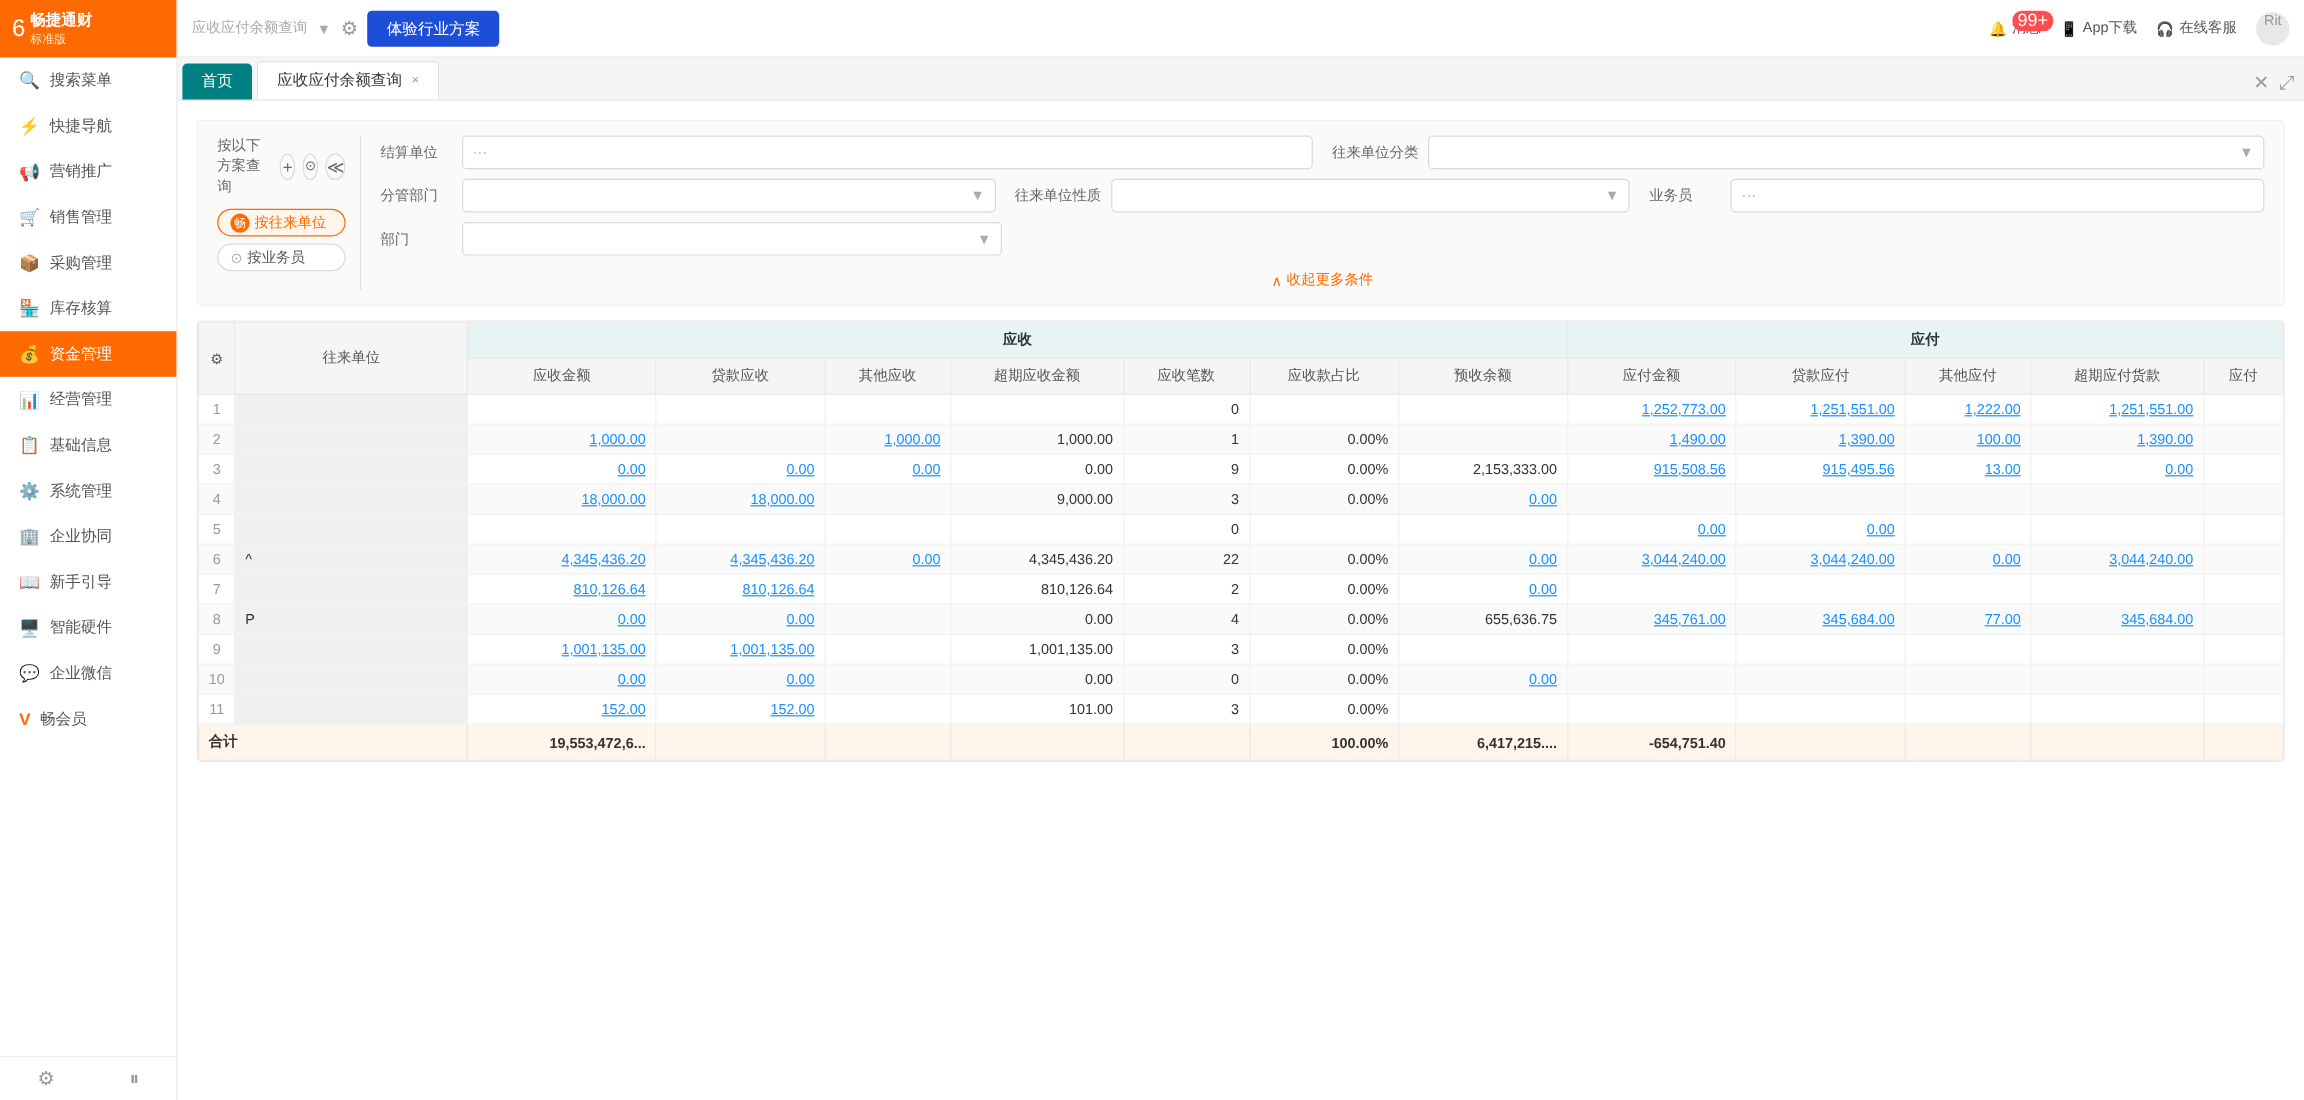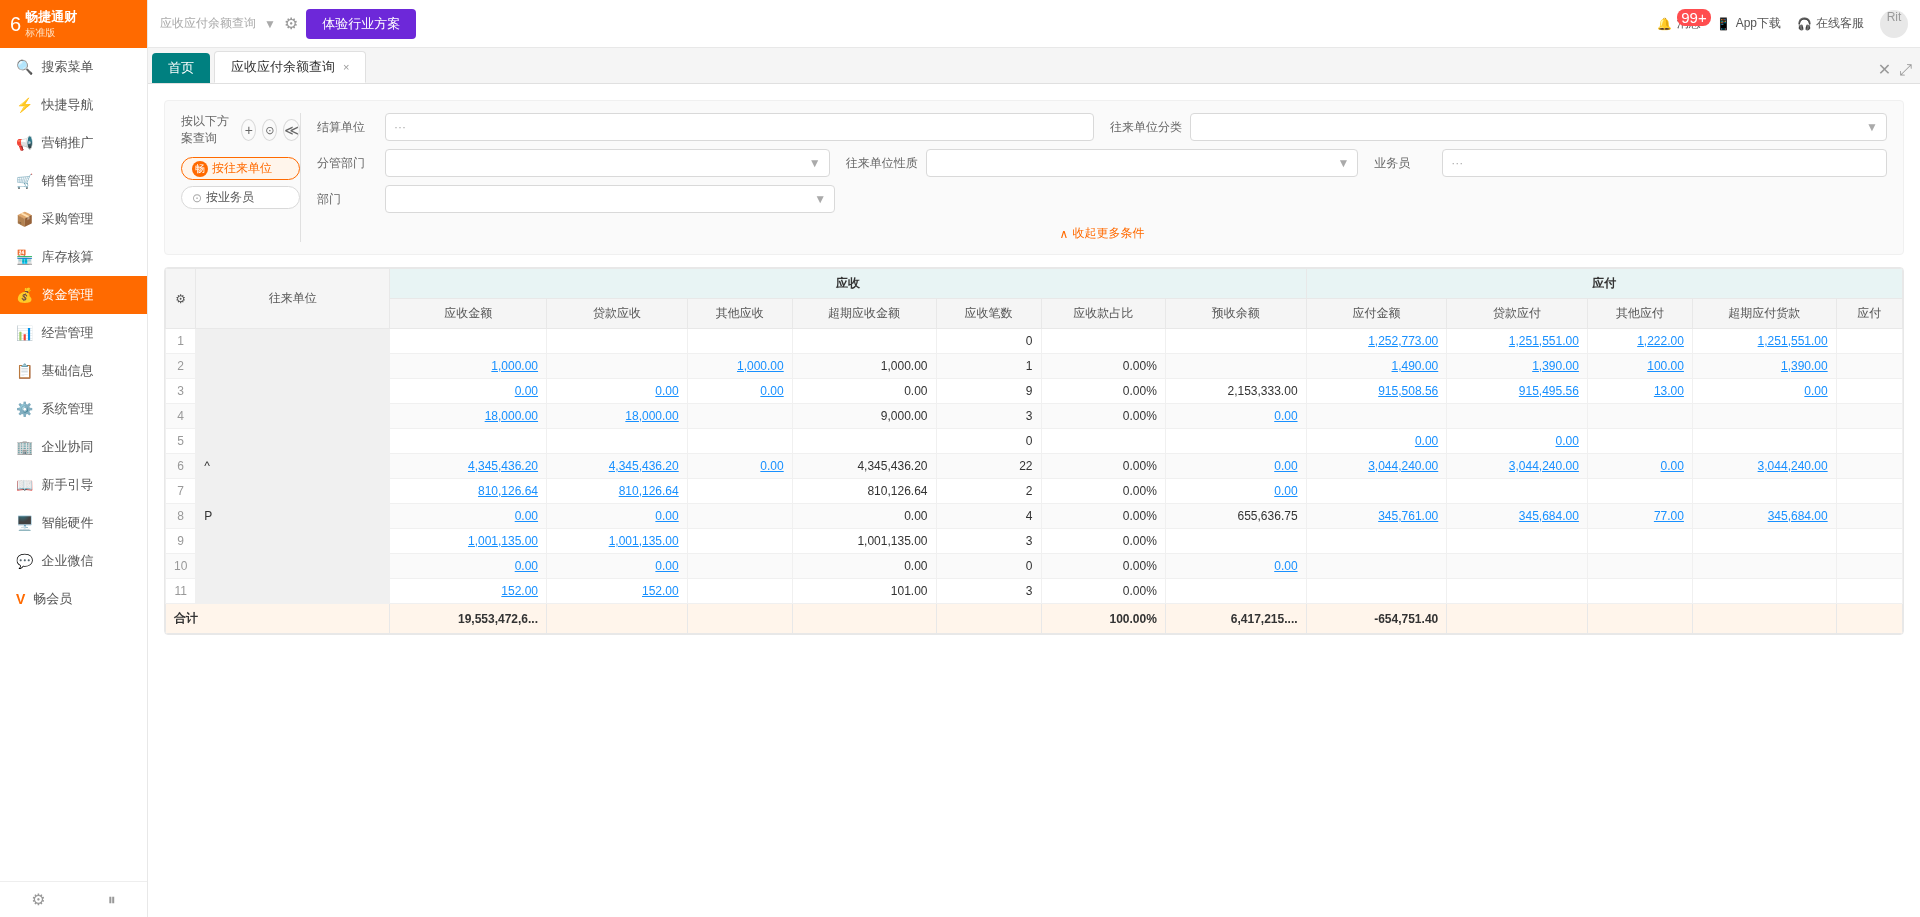--- a/index.html
+++ b/index.html
@@ -18,21 +18,21 @@
     .sidebar-bottom { margin-top: auto; border-top: 1px solid #eee; padding: 8px 0; display: flex; align-items: center; justify-content: space-around; }
     .sidebar-bottom-icon { color: #999; cursor: pointer; font-size: 16px; }
     
     
     .main-content { flex: 1; display: flex; flex-direction: column; overflow: hidden; }
     
     
     .top-bar { height: 48px; background: #fff; border-bottom: 1px solid #e8e8e8; display: flex; align-items: center; padding: 0 12px; justify-content: space-between; }
     .top-bar-left { display: flex; align-items: center; gap: 8px; }
     .breadcrumb { color: #999; font-size: 12px; }
-    .btn-solution { background: #6d28d9; color: #fff; border: none; border-radius: 4px; padding: 6px 16px; cursor: pointer; font-size: 13px; }
+    .btn-solution { background: #1d4ed8; color: #fff; border: none; border-radius: 4px; padding: 6px 16px; cursor: pointer; font-size: 13px; }
     .top-bar-right { display: flex; align-items: center; gap: 16px; }
     .notification-item { display: flex; align-items: center; gap: 4px; color: #555; cursor: pointer; font-size: 12px; position: relative; }
     .badge-red { background: #ff4d4f; color: #fff; font-size: 15px; border-radius: 8px; padding: 0 4px; position: absolute; top: -6px; right: -10px; }
     .user-avatar { width: 28px; height: 28px; border-radius: 50%; background: #e8e8e8; display: flex; align-items: flex-start; justify-content: center; color: #999; }
     
     
     .tab-bar { height: 36px; background: #f5f5f5; display: flex; align-items: flex-end; border-bottom: 1px solid #e0e0e0; }
     .tab { padding: 6px 16px; cursor: pointer; background: #e0e0e0; color: #666; border-radius: 4px 4px 0 0; margin-left: 4px; font-size: 13px; display: flex; align-items: center; gap: 8px; }
     .tab.active { background: #fff; color: #333; border: 1px solid #e0e0e0; border-bottom: 1px solid #fff; }
     .tab-close { color: #999; font-size: 11px; cursor: pointer; }
@@ -210,21 +210,21 @@
         <span class="tab-bar-icon">⤢</span>
       </div>
     </div>
 
     <div class="page-content">
 
 
       <div class="filter-area">
         <div style="display:flex; gap:16px;">
 
-          <div style="width:120px; flex-shrink:0; border-right:1px solid #e0e0e0; ">
+          <div style="width:120px; flex-shrink:0; border-right:1px solid #e0e0e0; padding-right:12px;">
             <div style="display:flex; align-items:center; gap:6px; margin-bottom:10px;">
               <span style="color:#666; font-size:12px;">按以下方案查询</span>
               <span class="filter-scheme-btn">+</span>
               <span class="filter-scheme-btn" style="font-size:11px;">⊙</span>
               <span class="filter-scheme-btn">≪</span>
             </div>
             <div class="filter-scheme-active">
               <span style="background:#ff6a00; color:#fff; border-radius:50%; width:16px; height:16px; display:inline-flex; align-items:center; justify-content:center; font-size:10px;">畅</span>
               <span style="font-size:12px;">按往来单位</span>
             </div>

